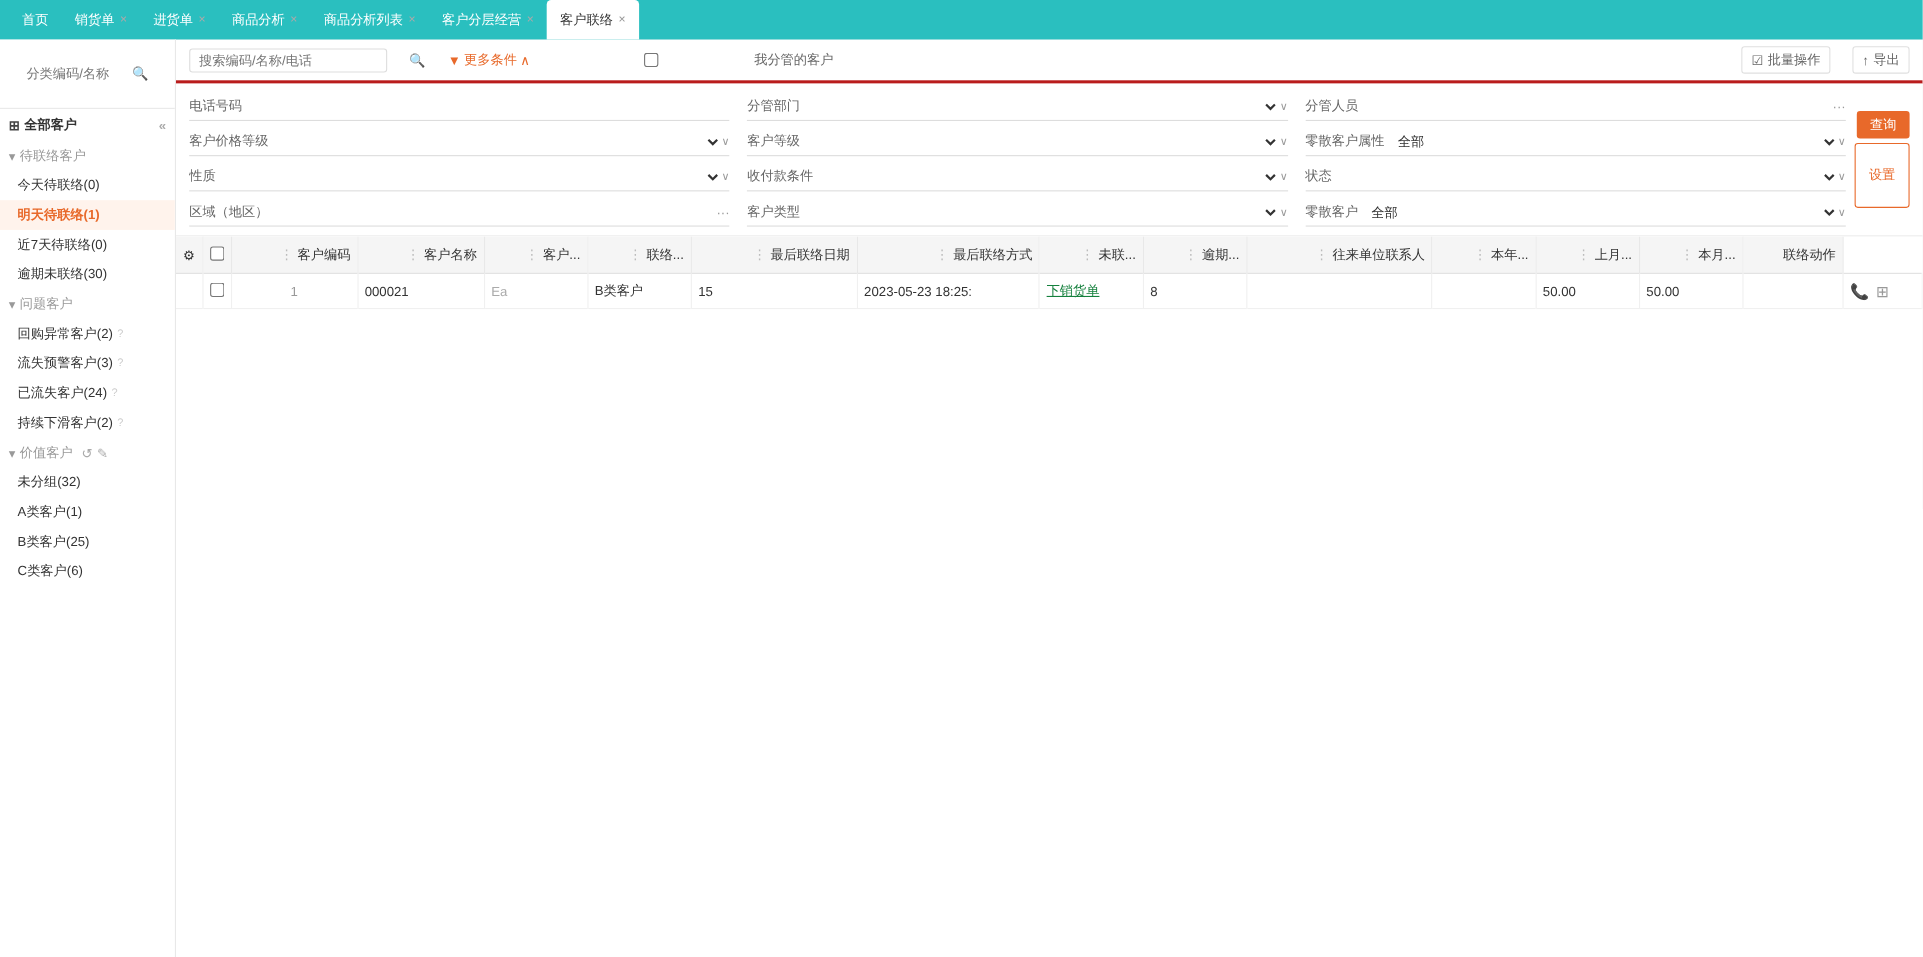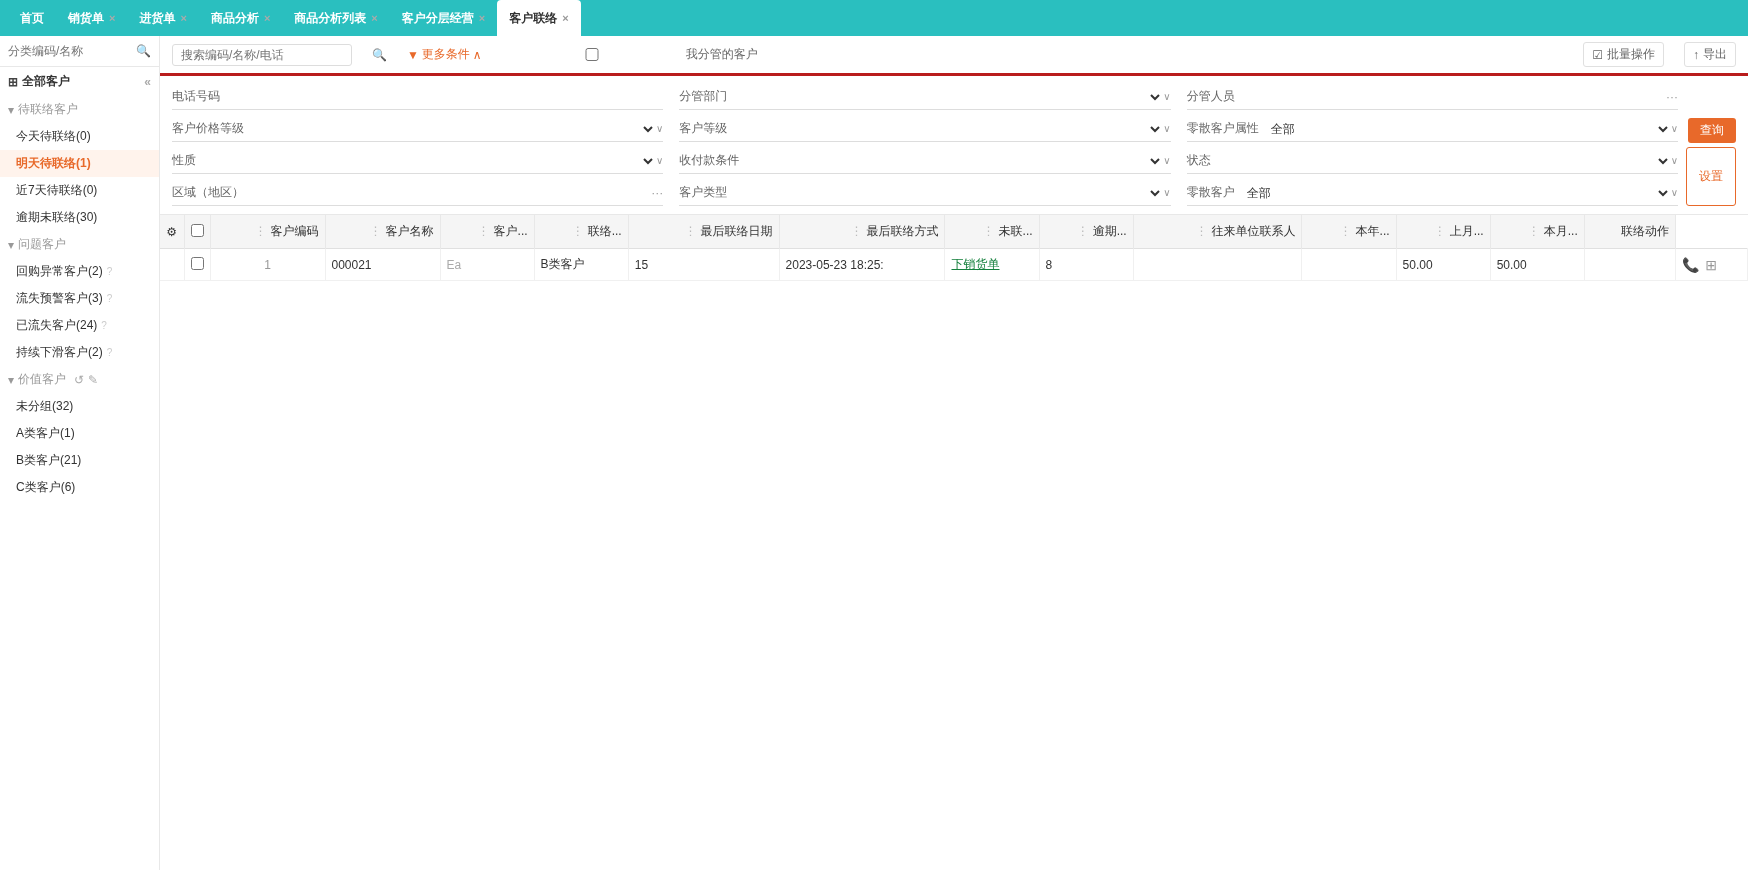--- a/index.html
+++ b/index.html
@@ -1,41 +1,41 @@
 <!DOCTYPE html>
 <html><head>
   <meta charset="utf-8">
   <style>
     * { box-sizing: border-box; margin: 0; padding: 0; font-family: 'Microsoft YaHei', Arial, sans-serif; font-size: 12px; }
     body { background: #f5f5f5; overflow: hidden; }
 
     
     .top-nav {
-      display: flex; align-items: center; background: #2abfbf; height: 36px; padding: 0 8px; font-weight: bold;
+      display: flex; align-items: center; background: #2abfbf; height: 36px; padding: 0 8px;
     }
     .top-nav .nav-item {
       color: #fff; padding: 0 12px; height: 36px; display: flex; align-items: center; cursor: pointer;
       font-size: 13px; white-space: nowrap;
     }
     .top-nav .nav-item.active {
       background: #fff; color: #333; border-radius: 4px 4px 0 0; height: 36px;
     }
     .top-nav .nav-item .close-btn { margin-left: 5px; color: #aaa; font-size: 11px; }
     .nav-item.active .close-btn { color: #999; }
 
     
     .main-layout { display: flex; height: calc(100vh - 36px); }
 
     
     .sidebar {
       width: 160px; min-width: 160px; background: #fff; border-right: 1px solid #e8e8e8;
       display: flex; flex-direction: column; overflow-y: auto;
     }
     .sidebar-search {
-      padding: 8px; border-bottom: 1px solid #e8e8e8; display: flex; align-items: center;
+      padding: 24px; border-bottom: 1px solid #e8e8e8; display: flex; align-items: center;
     }
     .sidebar-search input {
       border: none; outline: none; width: 100%; font-size: 12px; color: #666;
     }
     .sidebar-search .search-icon { color: #999; margin-left: 4px; cursor: pointer; }
     .sidebar-section-title {
       display: flex; align-items: center; justify-content: space-between;
       padding: 6px 8px; font-weight: bold; color: #333; font-size: 12px; cursor: pointer;
     }
     .sidebar-group-title {
@@ -238,21 +238,21 @@
       <span style="margin-left:4px;color:#aaa;cursor:pointer;">↺</span>
       <span style="color:#aaa;cursor:pointer;">✎</span>
     </div>
     <div class="sidebar-item">
       <span>未分组(32)</span>
     </div>
     <div class="sidebar-item">
       <span>A类客户(1)</span>
     </div>
     <div class="sidebar-item">
-      <span>B类客户(21)</span>
+      <span>B类客户(25)</span>
     </div>
     <div class="sidebar-item">
       <span>C类客户(6)</span>
     </div>
   </div>
 
   <div class="content-area">
 
     <div class="search-bar">
       <input type="text" placeholder="搜索编码/名称/电话" style="">
@@ -271,21 +271,21 @@
         <span>☑</span>
         <span>批量操作</span>
       </div>
       <div class="action-btn">
         <span>↑</span>
         <span>导出</span>
       </div>
     </div>
 
     <div class="filter-panel">
-      <div style="display:flex;align-items:flex-end;gap:8px;">
+      <div style="display:flex;align-items:center;gap:8px;">
         <div style="flex:1;">
 
           <div class="filter-row">
             <div class="filter-cell">
               <span class="filter-label">电话号码</span>
               <input type="text" style="">
             </div>
             <div class="filter-cell">
               <span class="filter-label">分管部门</span>
               <select style="flex:1;border:none;outline:none;font-size:12px;background:transparent;">

